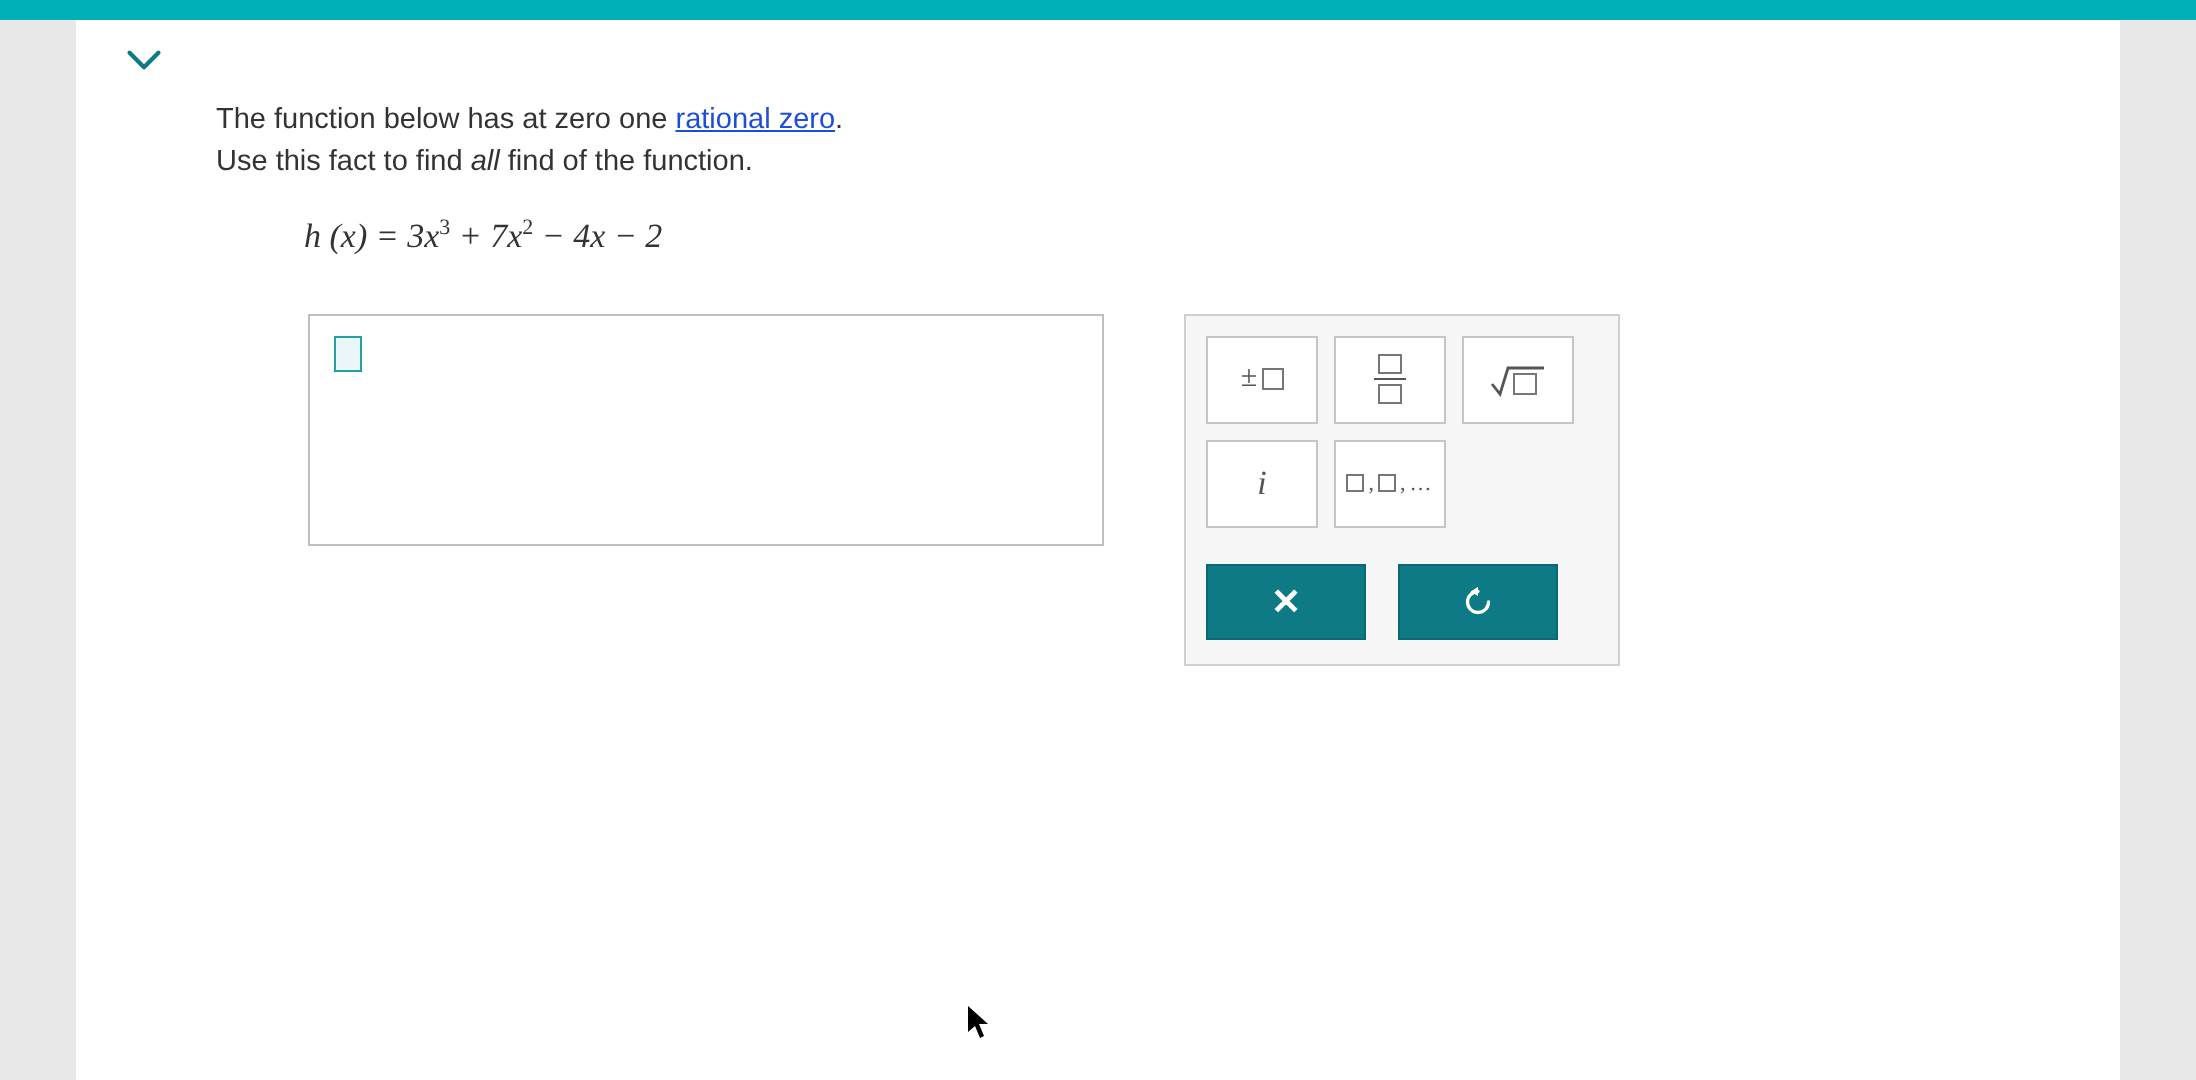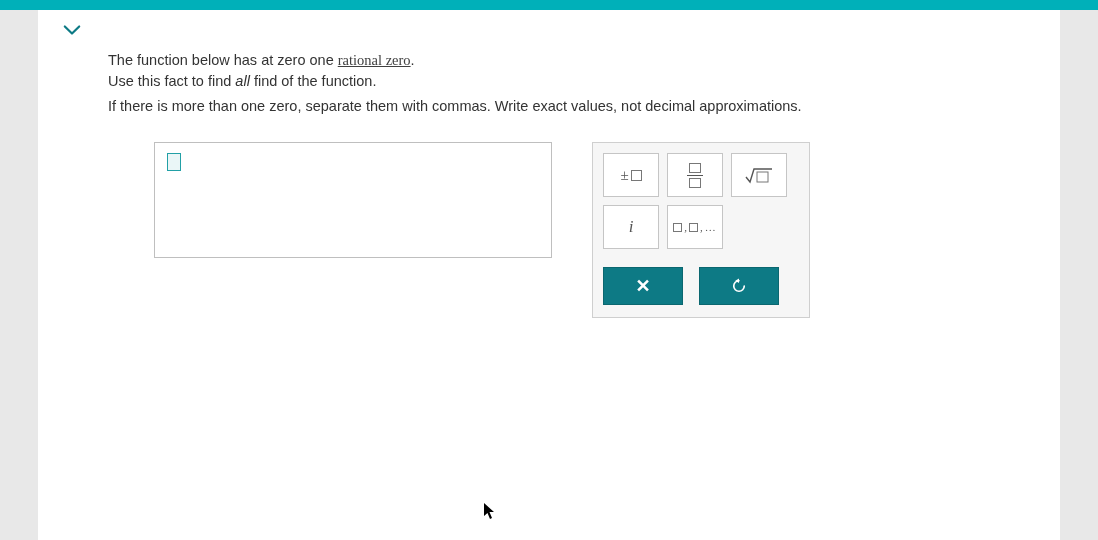--- a/index.html
+++ b/index.html
@@ -34,21 +34,21 @@
       cursor: pointer;
     }
     .chevron-toggle svg { width: 18px; height: 14px; }
     .problem {
       padding: 40px 60px 20px 70px;
       flex: 1;
       font-size: 14.5px;
       color: #333;
     }
     .intro { line-height: 1.45; }
-    .intro .link { color: #404040; text-decoration: underline; font-family: Liberation Serif, serif; }
+    .intro .link { color: #1d4ed8; text-decoration: underline; }
     .intro em { font-style: italic; margin-top: 37px; }
     .eqn {
       font-family: "Times New Roman", serif;
       font-size: 17px;
       margin: 16px 0 16px 44px;
       font-style: italic;
     }
     .eqn .sup { font-size: 11px; vertical-align: super; font-style: normal; }
     .instr { margin-top: 6px; }
     .work-row {
@@ -150,22 +150,24 @@
     </svg>
   </div>
 
   <div class="problem">
 
     <p class="intro">
       <span>The function below has at zero one </span><span class="link">rational zero</span><span>.</span><br>
       <span>Use this fact to find </span><em>all</em><span> find of the function.</span>
     </p>
 
-
-    <p class="instr">If there is more than one zero, separate them with commas. Write exact values, not decimal approximations.</p>
+    <div class="eqn">
+      <span>h (x) = 3x</span><span class="sup">3</span><span> + 7x</span><span class="sup">2</span><span> − 4x − 2</span>
+    </div>
+
 
     <div class="work-row">
 
       <div class="answer-box">
         <span class="placeholder"></span>
       </div>
 
       <div class="toolbox">
         <div class="tool-grid">
 

